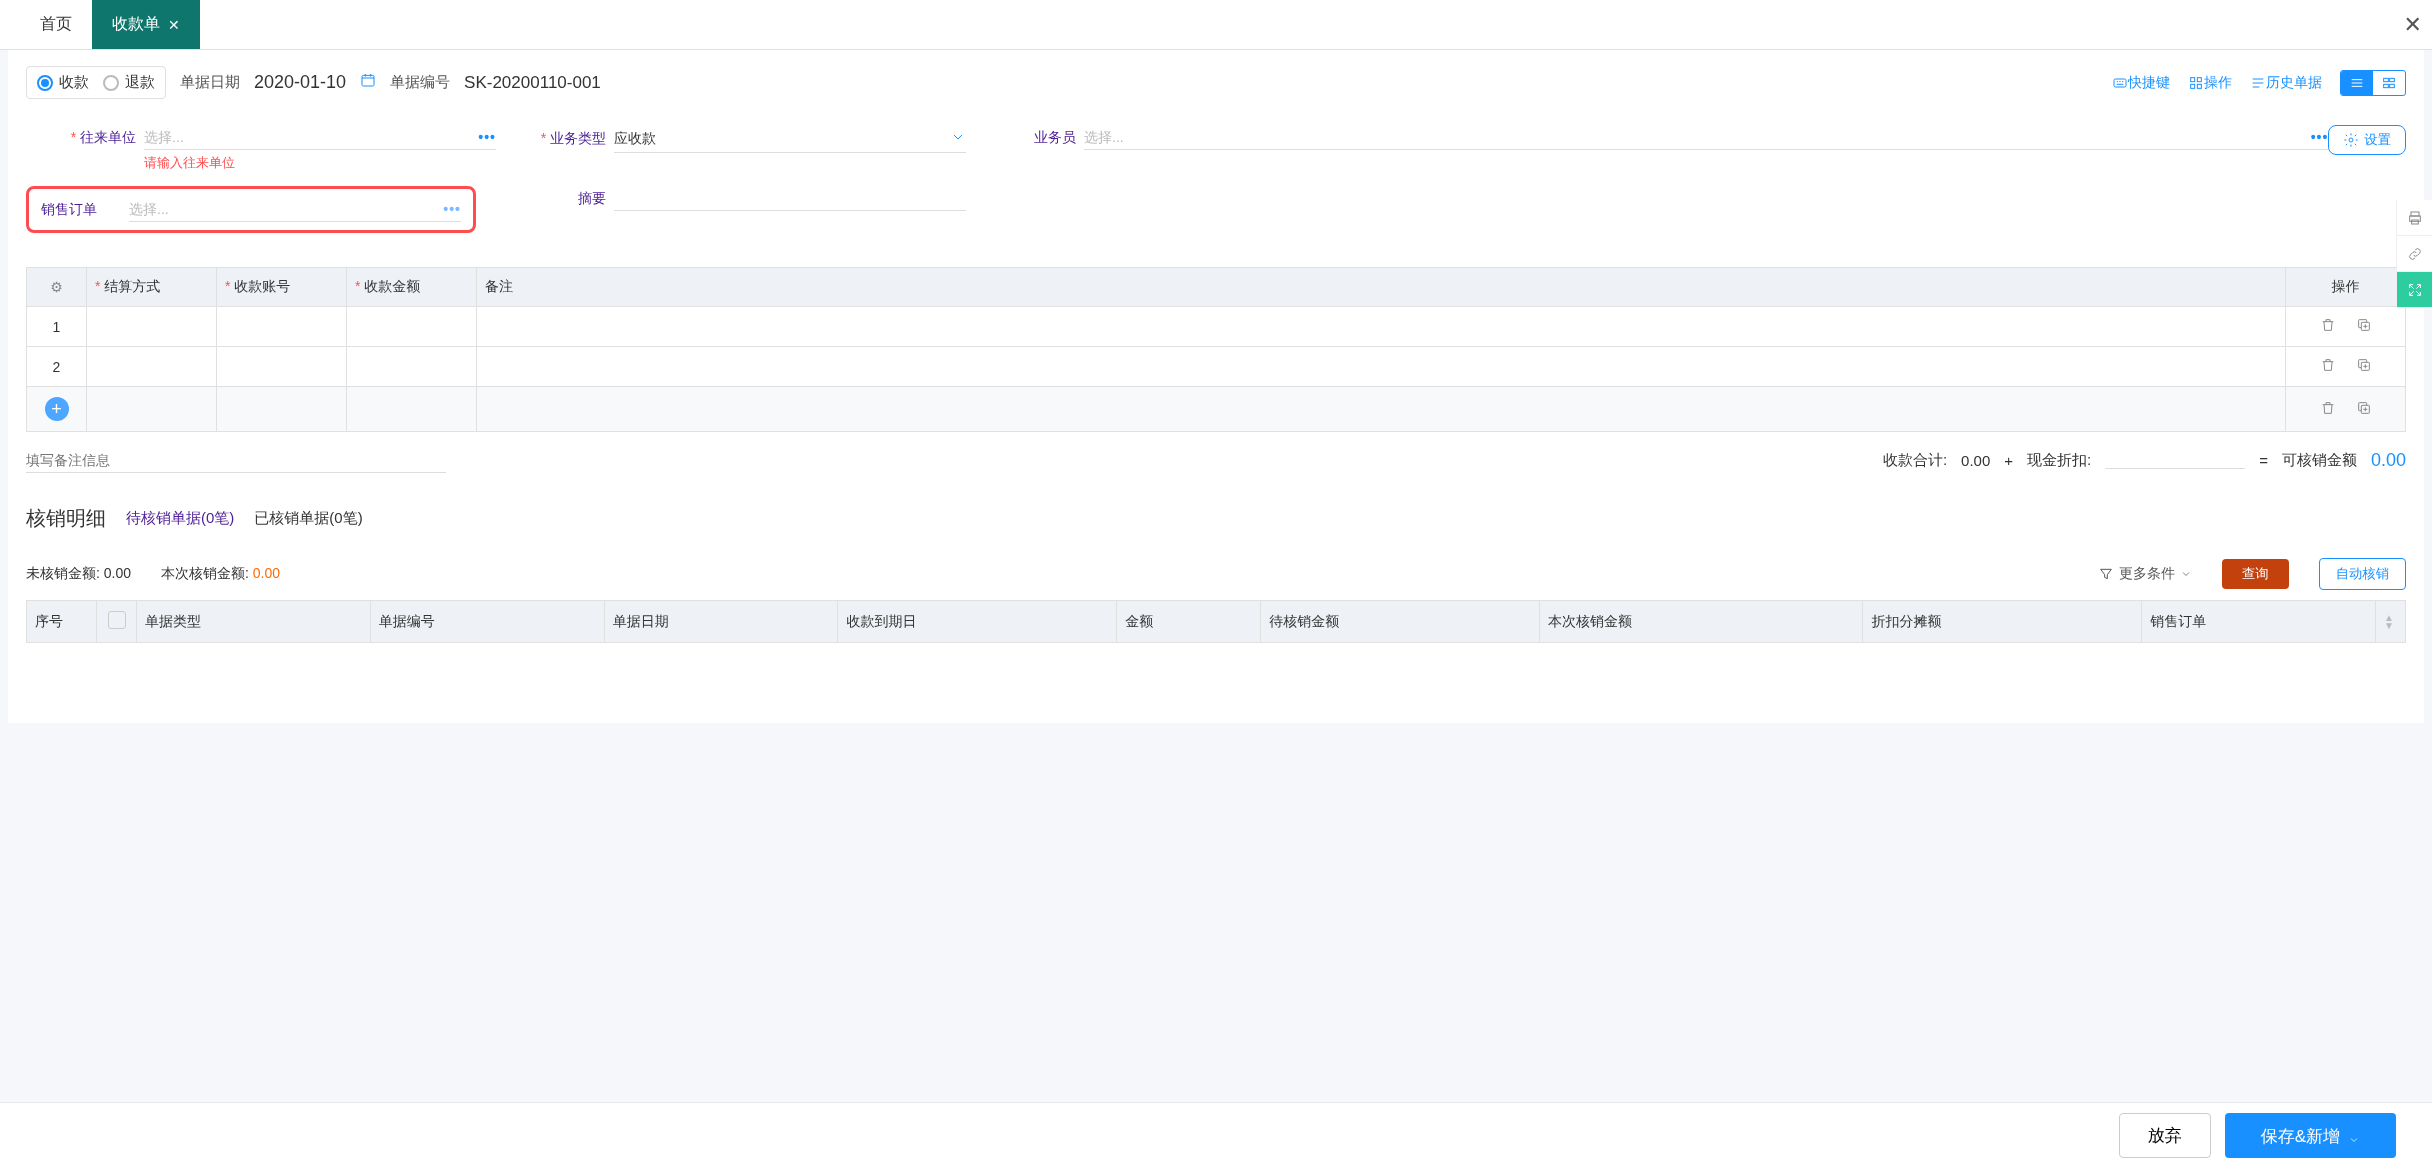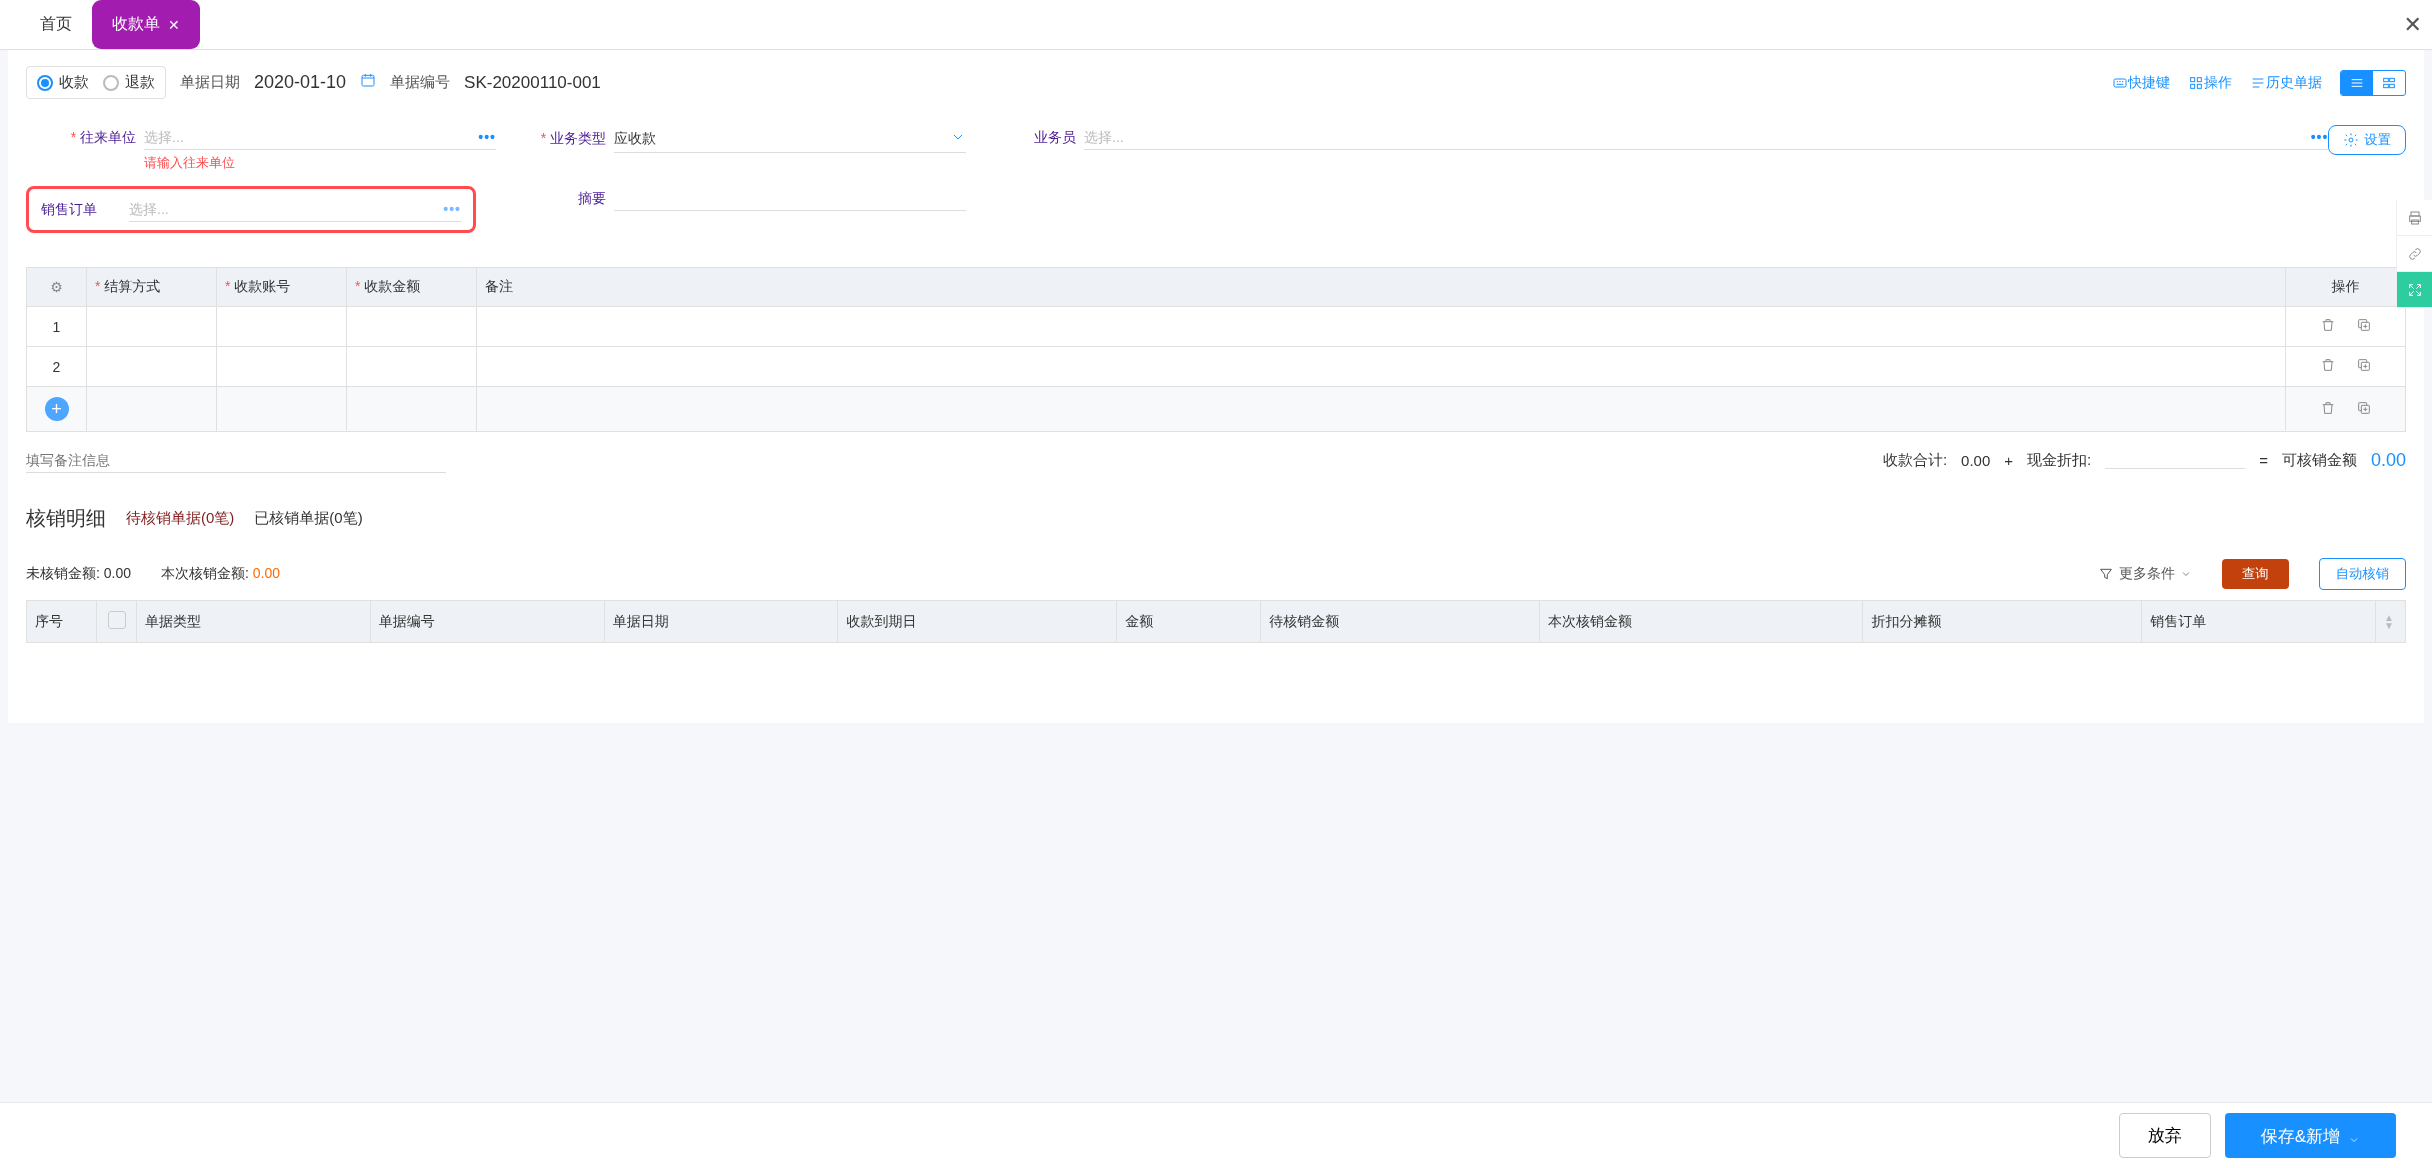--- a/index.html
+++ b/index.html
@@ -21,26 +21,25 @@
       border-bottom: 1px solid #e0e0e0;
       padding-left: 20px;
       position: relative;
     }
     .tab {
       padding: 14px 20px;
       cursor: pointer;
       font-size: 16px;
     }
     .tab.active {
-      background: #a21caf;
+      background: #0f766e;
       color: #fff;
       display: flex;
       align-items: center;
       gap: 8px;
-      border-radius: 9px;
     }
     .close-x {
       font-size: 14px;
     }
     .close-main {
       position: absolute;
       right: 10px;
       font-size: 22px;
       color: #555;
       cursor: pointer;
@@ -291,21 +290,21 @@
       gap: 20px;
     }
     .section-title {
       font-size: 20px;
       font-weight: 500;
     }
     .sub-tab {
       cursor: pointer;
       font-size: 15px;
     }
-    .sub-tab.active { color: #7f1d1d; }
+    .sub-tab.active { color: #4c1d95; }
     .writeoff-summary-row {
       display: flex;
       align-items: center;
       padding: 10px 0;
       gap: 30px;
     }
     .orange-text { color: #ff6a00; }
     .filter-btn {
       display: flex;
       align-items: center;

